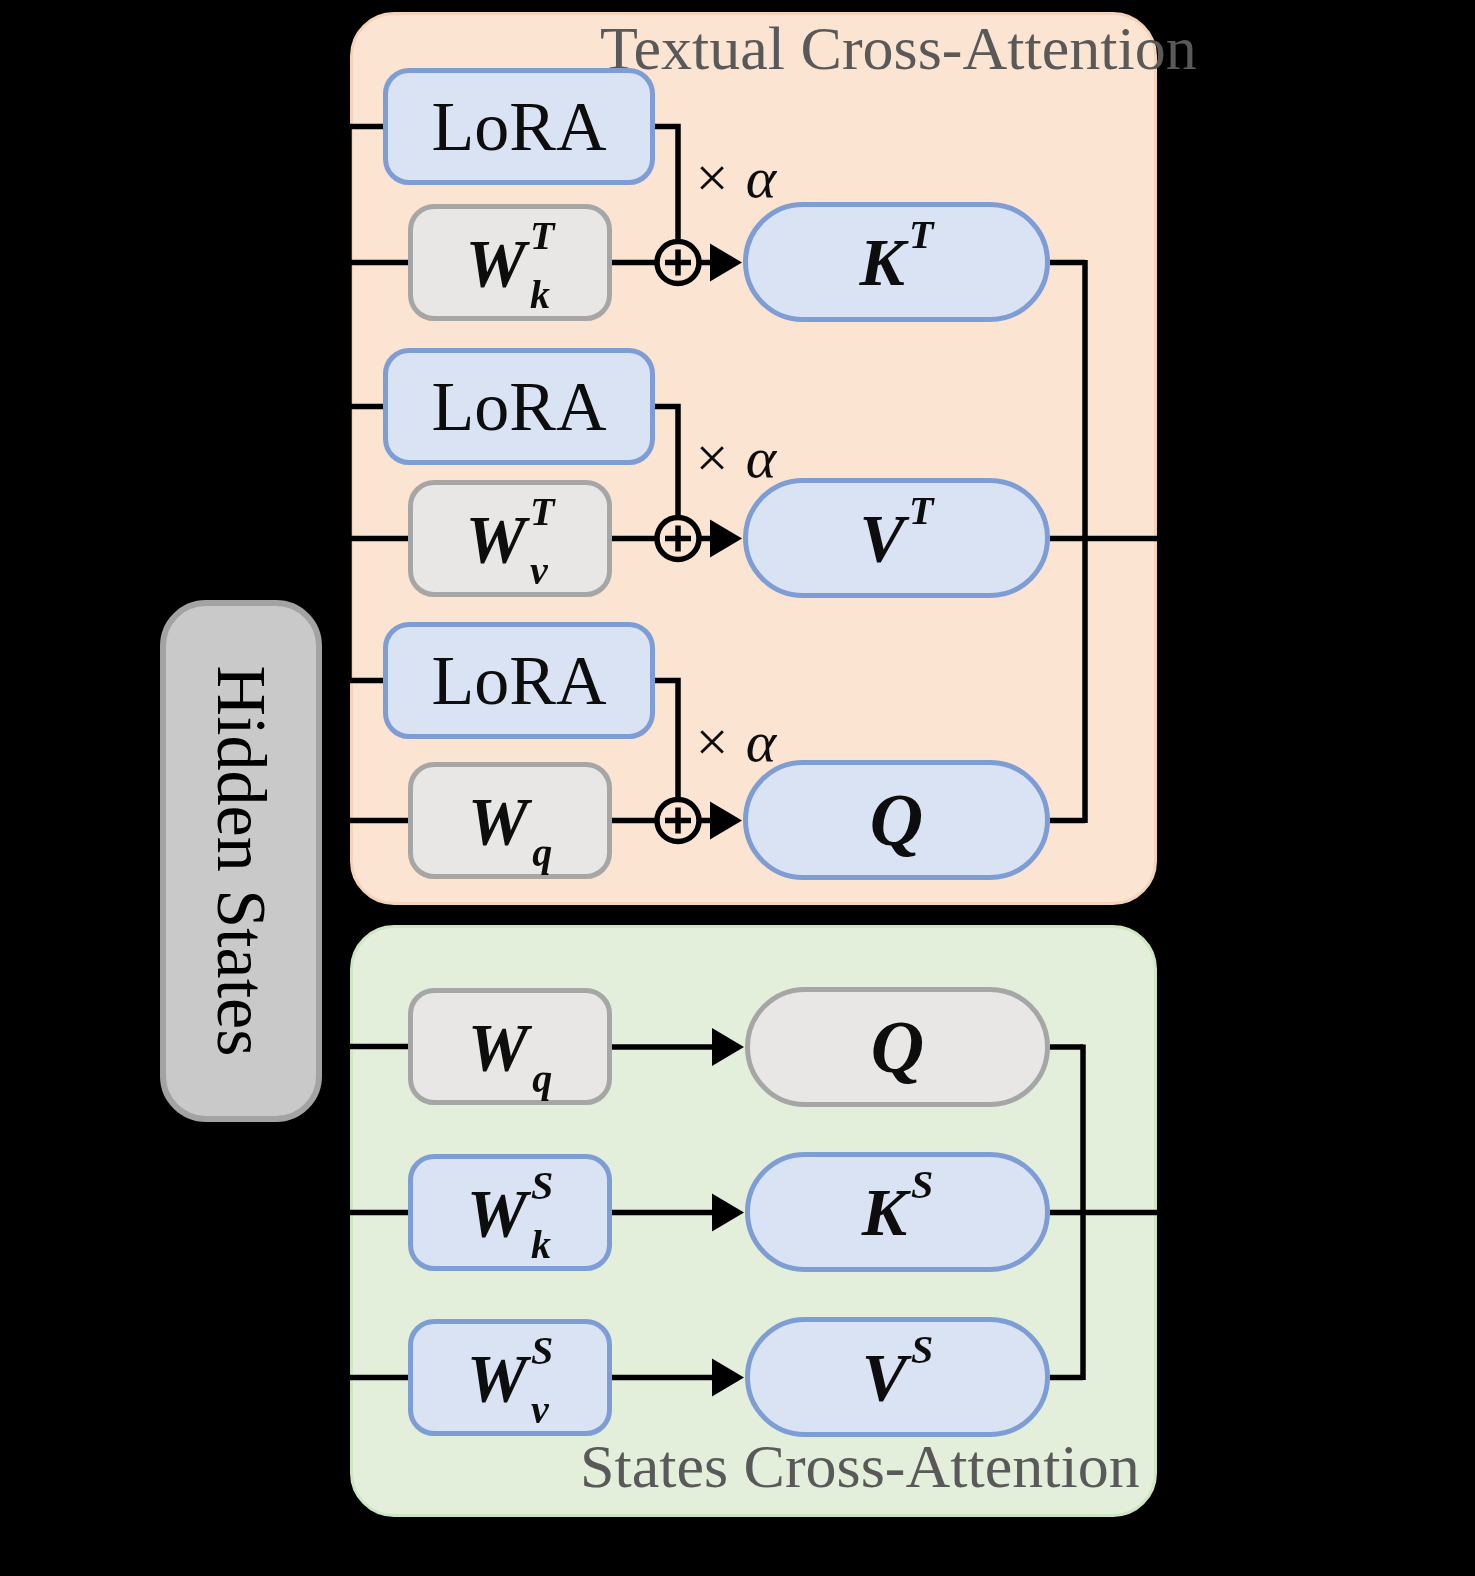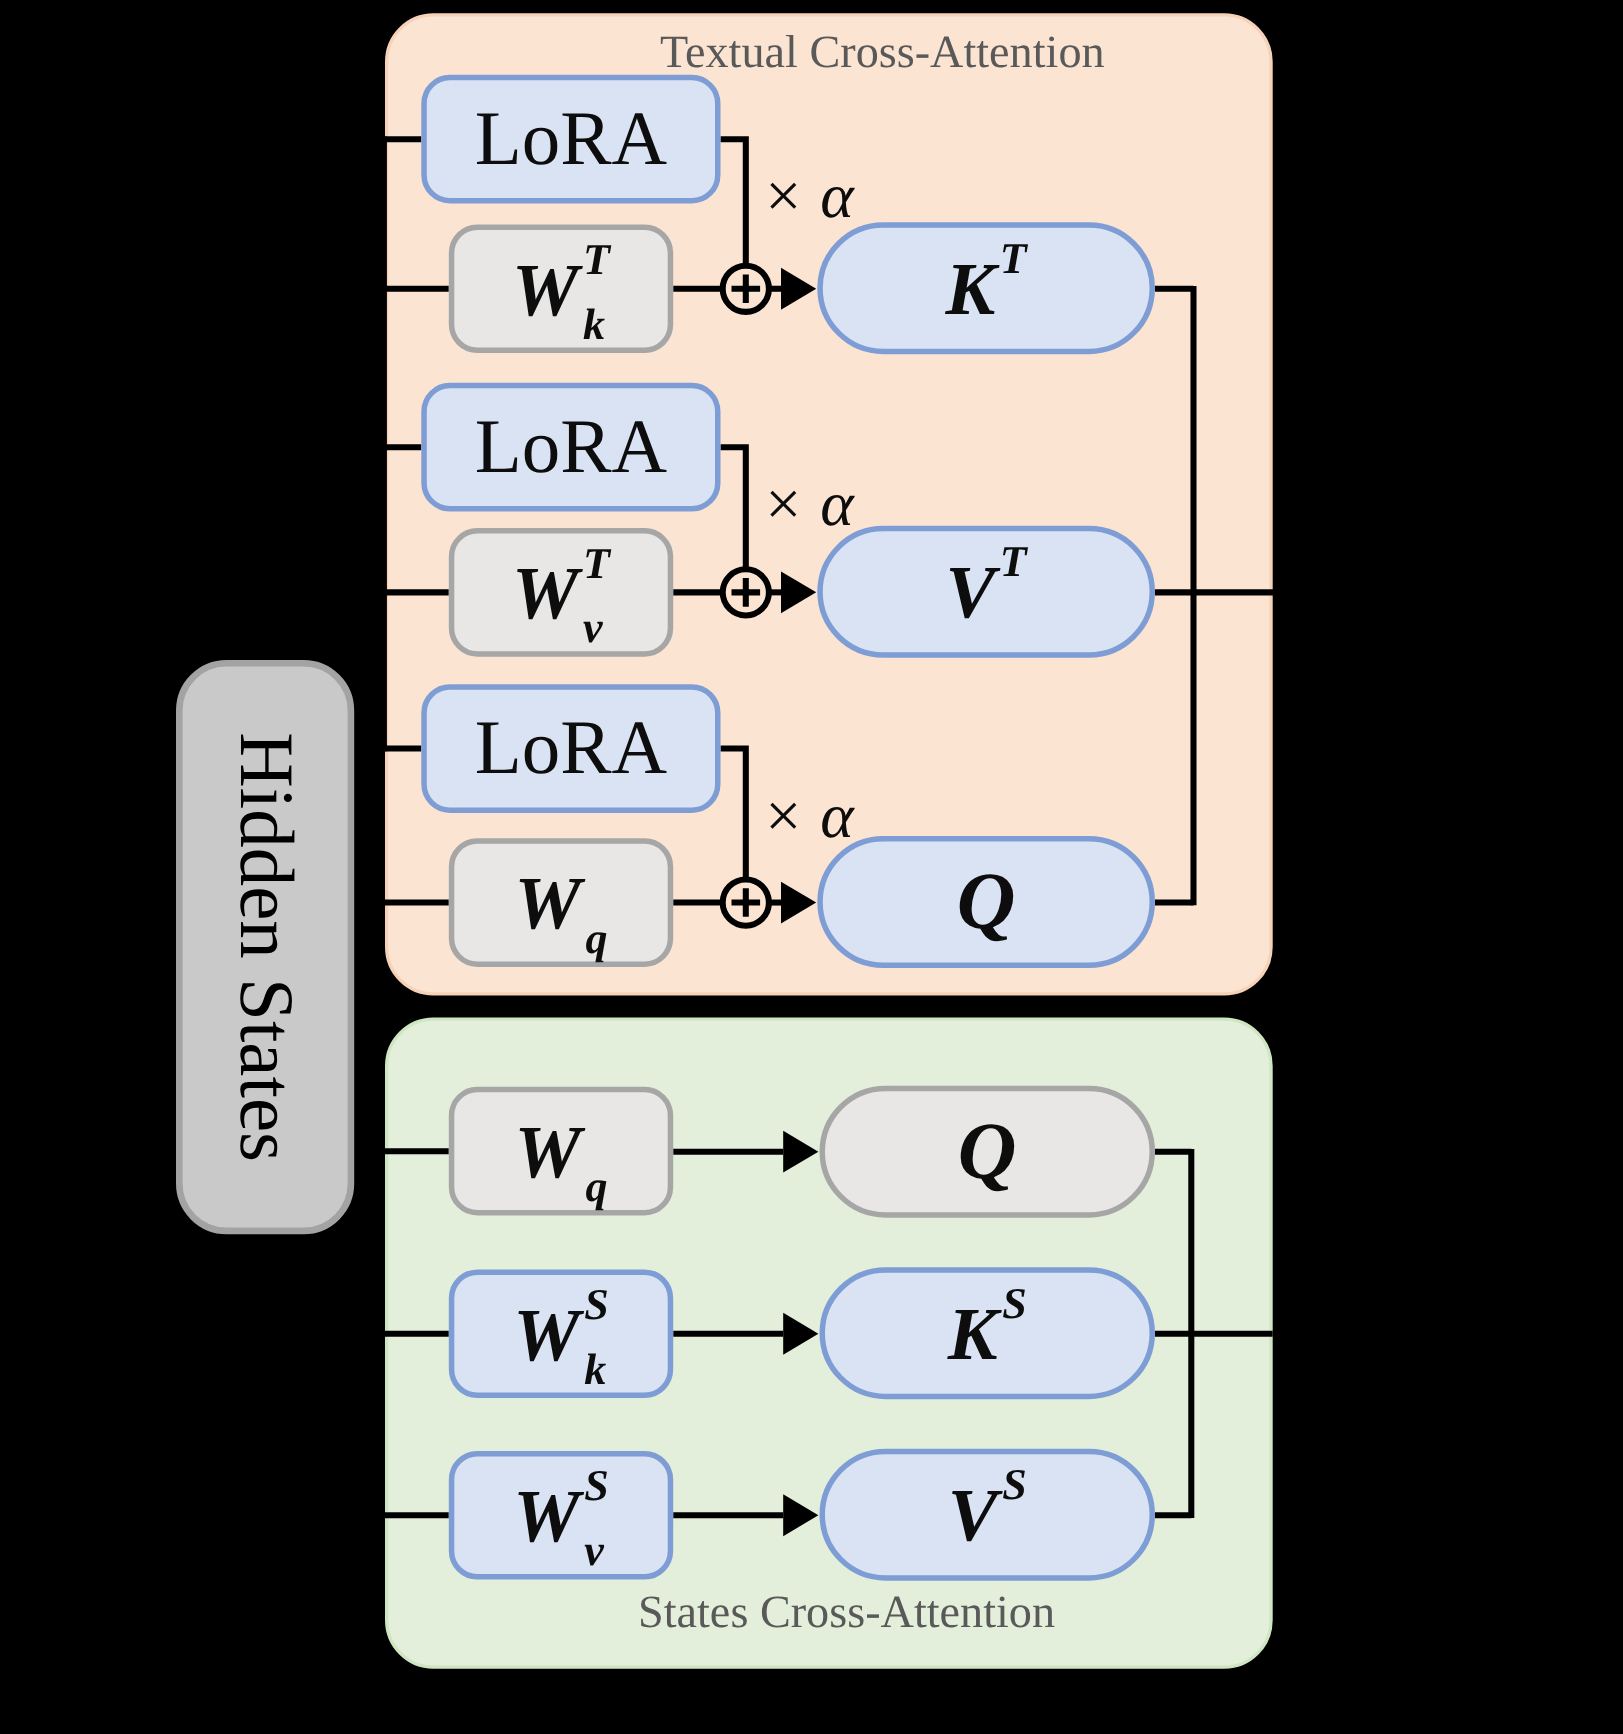--- a/index.html
+++ b/index.html
@@ -5,21 +5,21 @@
   html,body{margin:0;padding:0;background:#000;}
   .stage{
     position:relative;width:1475px;height:1576px;background:#000;
     font-family:"Liberation Serif","DejaVu Serif",serif;overflow:hidden;
   }
   .panel{position:absolute;box-sizing:border-box;border-radius:44px;}
   .panel-textual{left:350px;top:12px;width:807px;height:893px;
     background:#fce4d2;border:3px solid #f6d2b8;}
   .panel-visual{left:350px;top:925px;width:807px;height:592px;
     background:#e3efda;border:3px solid #cfe6c2;}
-  .panel-title{position:absolute;color:#595959;font-size:42px;line-height:56px;
+  .panel-title{position:absolute;color:#595959;font-size:62px;line-height:56px;
     text-align:left;white-space:nowrap;}
   .title-textual{left:600px;top:20px;width:533px;}
   .title-visual{left:580px;top:1438px;width:535px;}
   svg.wires{position:absolute;left:0;top:0;}
   .node{position:absolute;box-sizing:border-box;display:flex;align-items:center;
     justify-content:center;color:#0d0d0d;}
   .rect{border-radius:26px;}
   .pill{border-radius:62px;}
   .blue{background:#dae3f3;border:5px solid #7e9dd5;}
   .grey{background:#e8e7e6;border:5px solid #a6a6a6;}

